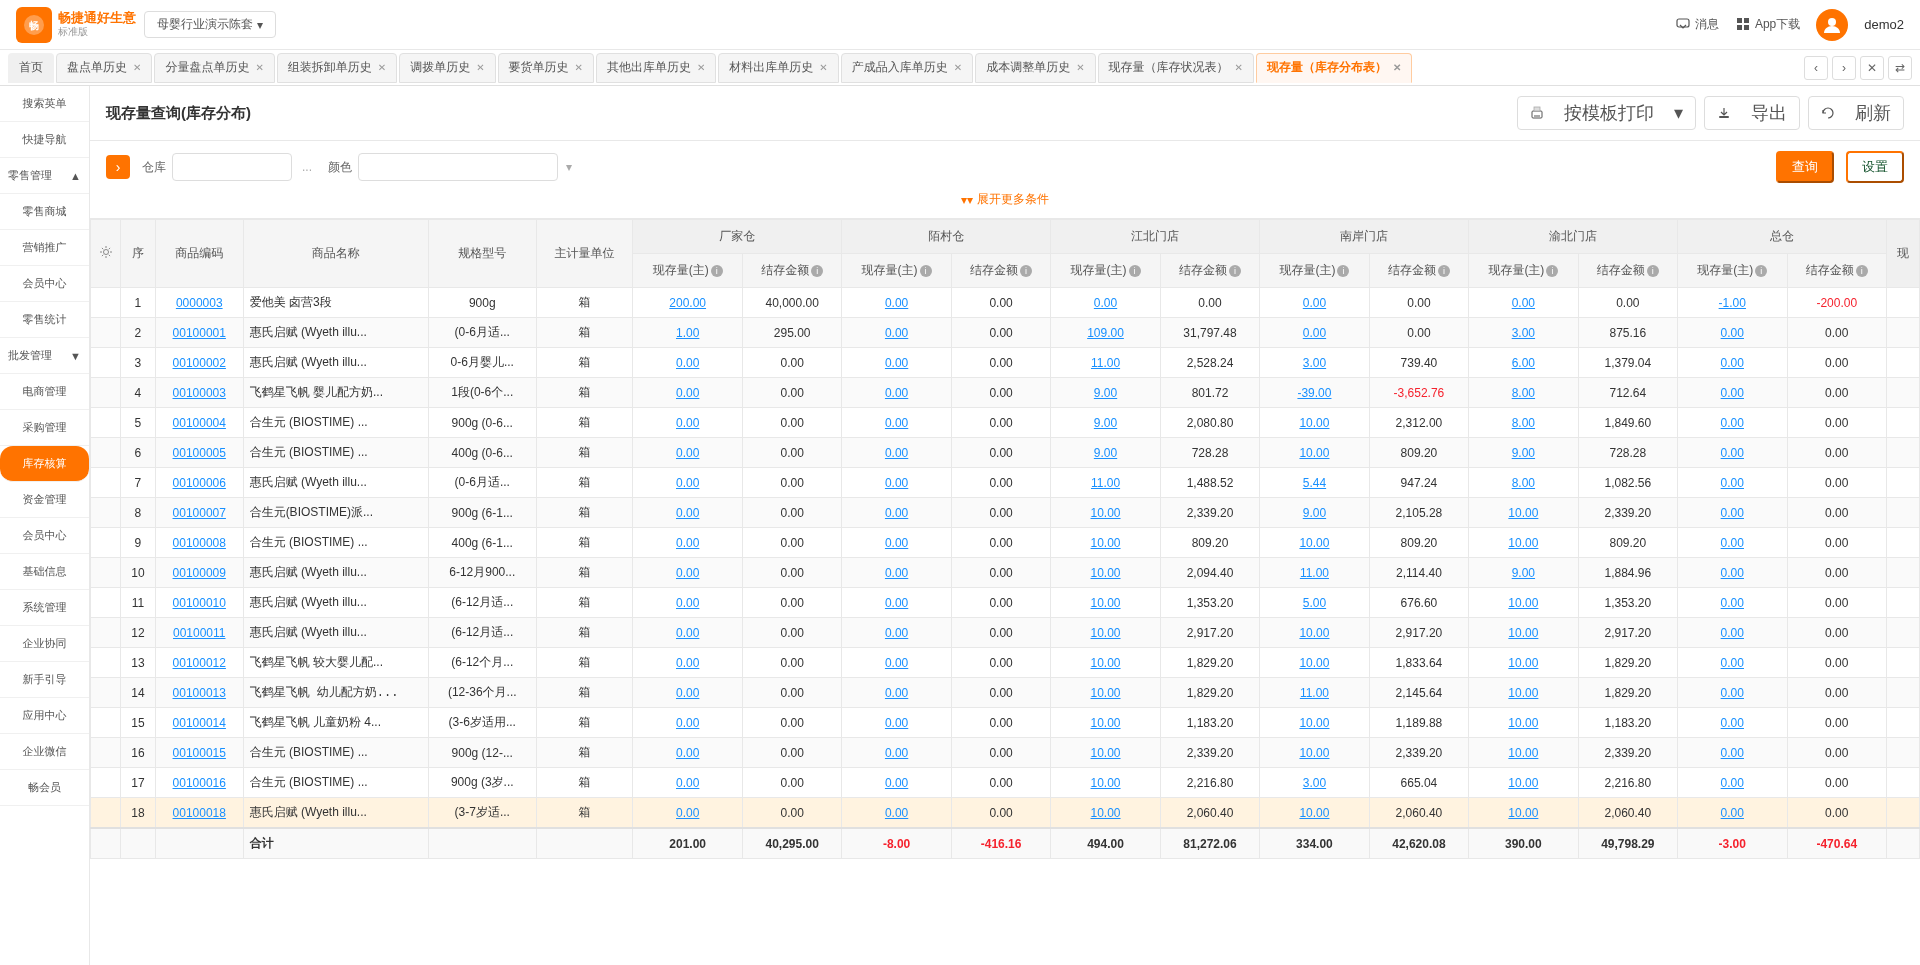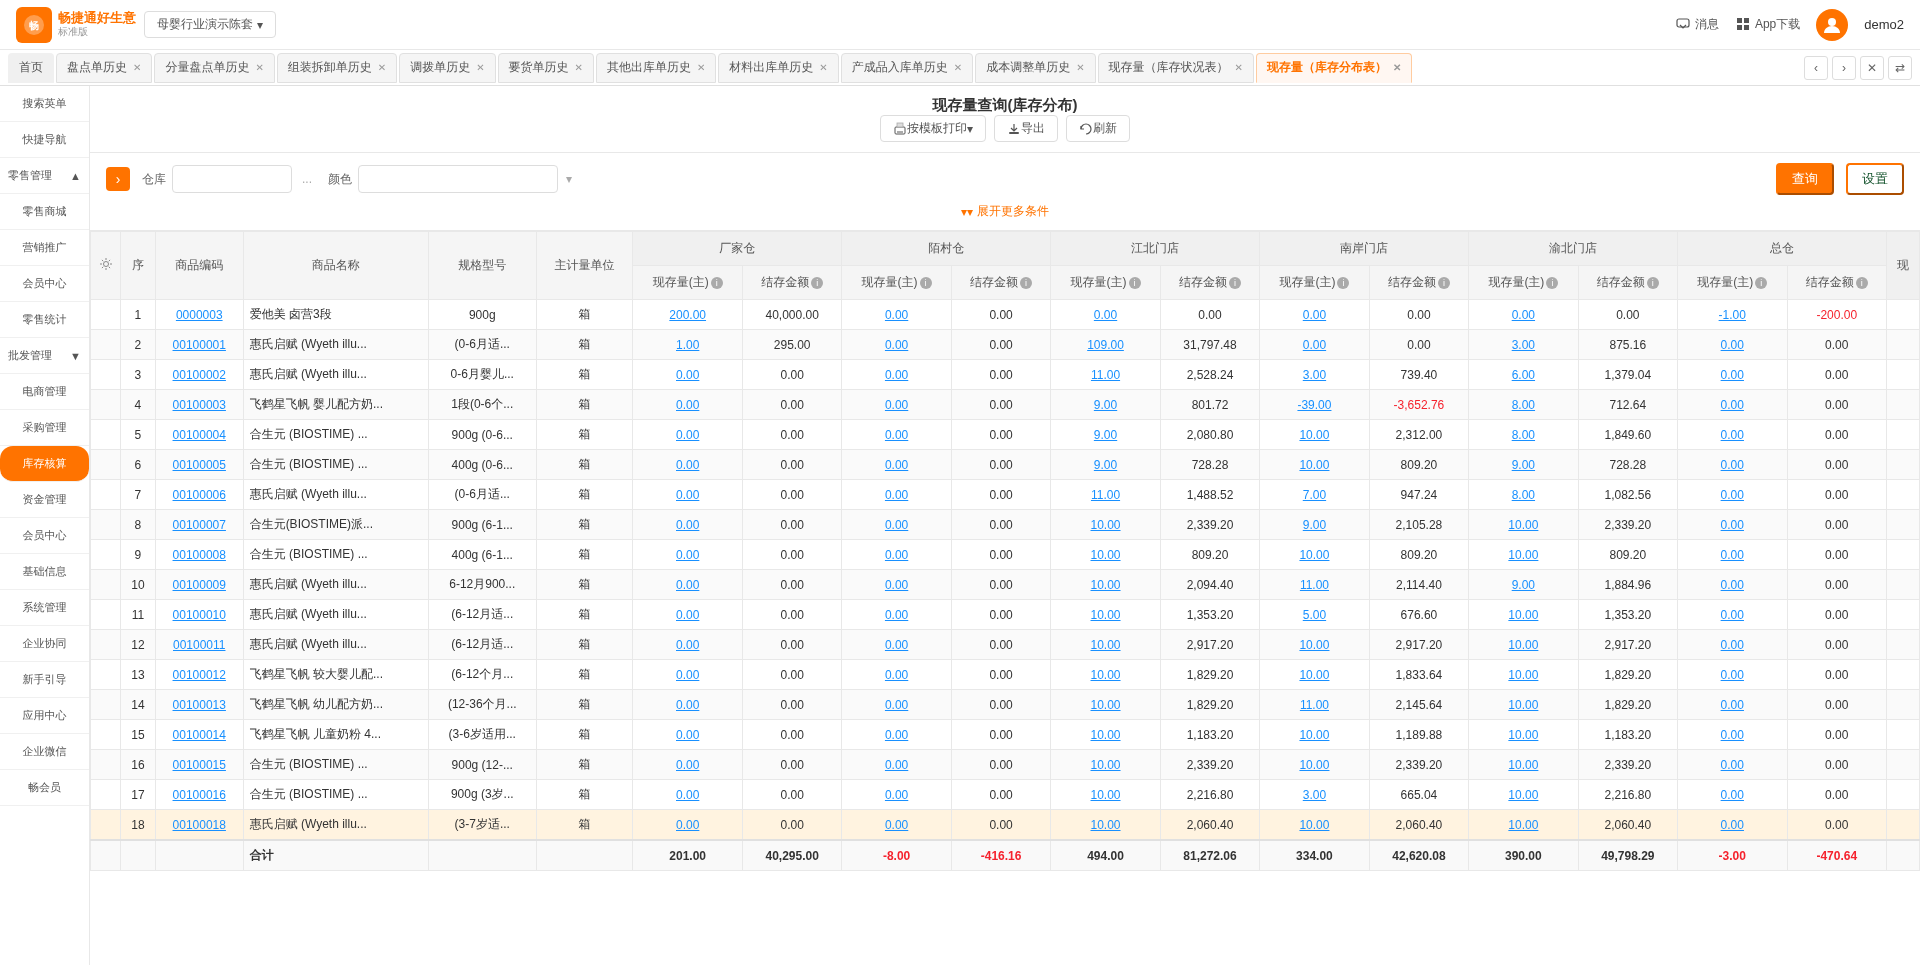--- a/index.html
+++ b/index.html
@@ -31,24 +31,24 @@
 
     
     .sidebar { width: 90px; background: #fff; border-right: 1px solid #e8e8e8; display: flex; flex-direction: column; overflow-y: auto; }
     .sidebar-item { padding: 10px 6px; text-align: center; cursor: pointer; font-size: 11px; color: #555; border-bottom: 1px solid #f0f0f0; }
     .sidebar-item.active { background: #ff7300; color: #fff; border-radius: 13px; }
 
     
     .main { flex: 1; overflow: hidden; display: flex; flex-direction: column; }
 
     
-    .page-header { background: #fff; padding: 10px 16px; border-bottom: 1px solid #e8e8e8; display: flex; align-items: center; justify-content: space-between; flex-direction: column; }
+    .page-header { background: #fff; padding: 10px 16px; border-bottom: 1px solid #e8e8e8; display: flex; align-items: center; justify-content: space-between; }
     .page-title { font-size: 15px; font-weight: bold; color: #333; }
     .header-actions { display: flex; align-items: center; gap: 8px; }
-    .btn-action { padding: 4px 12px; border: 1px solid #ddd; border-radius: 4px; background: #fff; cursor: pointer; font-size: 12px; color: #555; display: flex; align-items: center; gap: 0; }
+    .btn-action { padding: 4px 12px; border: 1px solid #ddd; border-radius: 4px; background: #fff; cursor: pointer; font-size: 18px; color: #555; display: flex; align-items: center; gap: 20px; }
     .btn-orange { background: #ff7300; color: #fff; border-color: #ff7300; padding: 5px 14px; border-radius: 4px; cursor: pointer; font-size: 13px; }
     .btn-white-orange { background: #fff; color: #14532d; border-color: #ff7300; padding: 5px 14px; border-radius: 4px; cursor: pointer; font-size: 13px; }
 
     
     .filter-area { background: #fff; padding: 10px 16px; border-bottom: 1px solid #e8e8e8; }
     .filter-row { display: flex; align-items: center; gap: 12px; margin-bottom: 8px; }
     .filter-item { display: flex; align-items: center; gap: 6px; }
     .filter-label { font-size: 12px; color: #666; white-space: nowrap; }
     .filter-input { height: 28px; padding: 0 8px; border: 1px solid #ddd; border-radius: 4px; font-size: 12px; color: #333; }
     .filter-input-wide { width: 320px; }
@@ -459,21 +459,21 @@
     <td><span class="underline">00100006</span></td>
     <td style="text-align:left;max-width:140px;overflow:hidden;text-overflow:ellipsis;">惠氏启赋 (Wyeth illu...</td>
     <td>(0-6月适...</td>
     <td>箱</td>
     <td class=""><span class="underline">0.00</span></td>
     <td class="">0.00</td>
     <td class=""><span class="underline">0.00</span></td>
     <td class="">0.00</td>
     <td class=""><span class="underline">11.00</span></td>
     <td class="">1,488.52</td>
-    <td class=""><span class="underline">7.00</span></td>
+    <td class=""><span class="underline">5.44</span></td>
     <td class="">947.24</td>
     <td class=""><span class="underline">8.00</span></td>
     <td class="">1,082.56</td>
     <td class=""><span class="underline">0.00</span></td>
     <td class="">0.00</td>
     <td></td>
   </tr>
             <tr>
     <td></td>
     <td>8</td>
@@ -597,21 +597,21 @@
     <td class=""><span class="underline">10.00</span></td>
     <td class="">1,829.20</td>
     <td class=""><span class="underline">0.00</span></td>
     <td class="">0.00</td>
     <td></td>
   </tr>
             <tr>
     <td></td>
     <td>14</td>
     <td><span class="underline">00100013</span></td>
-    <td style="text-align:left;max-width:140px;overflow:hidden;text-overflow:ellipsis;">飞鹤星飞帆 幼儿配方奶...</td>
+    <td style="text-align:left;max-width:140px;overflow:hidden;text-overflow:ellipsis;font-family:Liberation Mono, monospace;">飞鹤星飞帆 幼儿配方奶...</td>
     <td>(12-36个月...</td>
     <td>箱</td>
     <td class=""><span class="underline">0.00</span></td>
     <td class="">0.00</td>
     <td class=""><span class="underline">0.00</span></td>
     <td class="">0.00</td>
     <td class=""><span class="underline">10.00</span></td>
     <td class="">1,829.20</td>
     <td class=""><span class="underline">11.00</span></td>
     <td class="">2,145.64</td>

